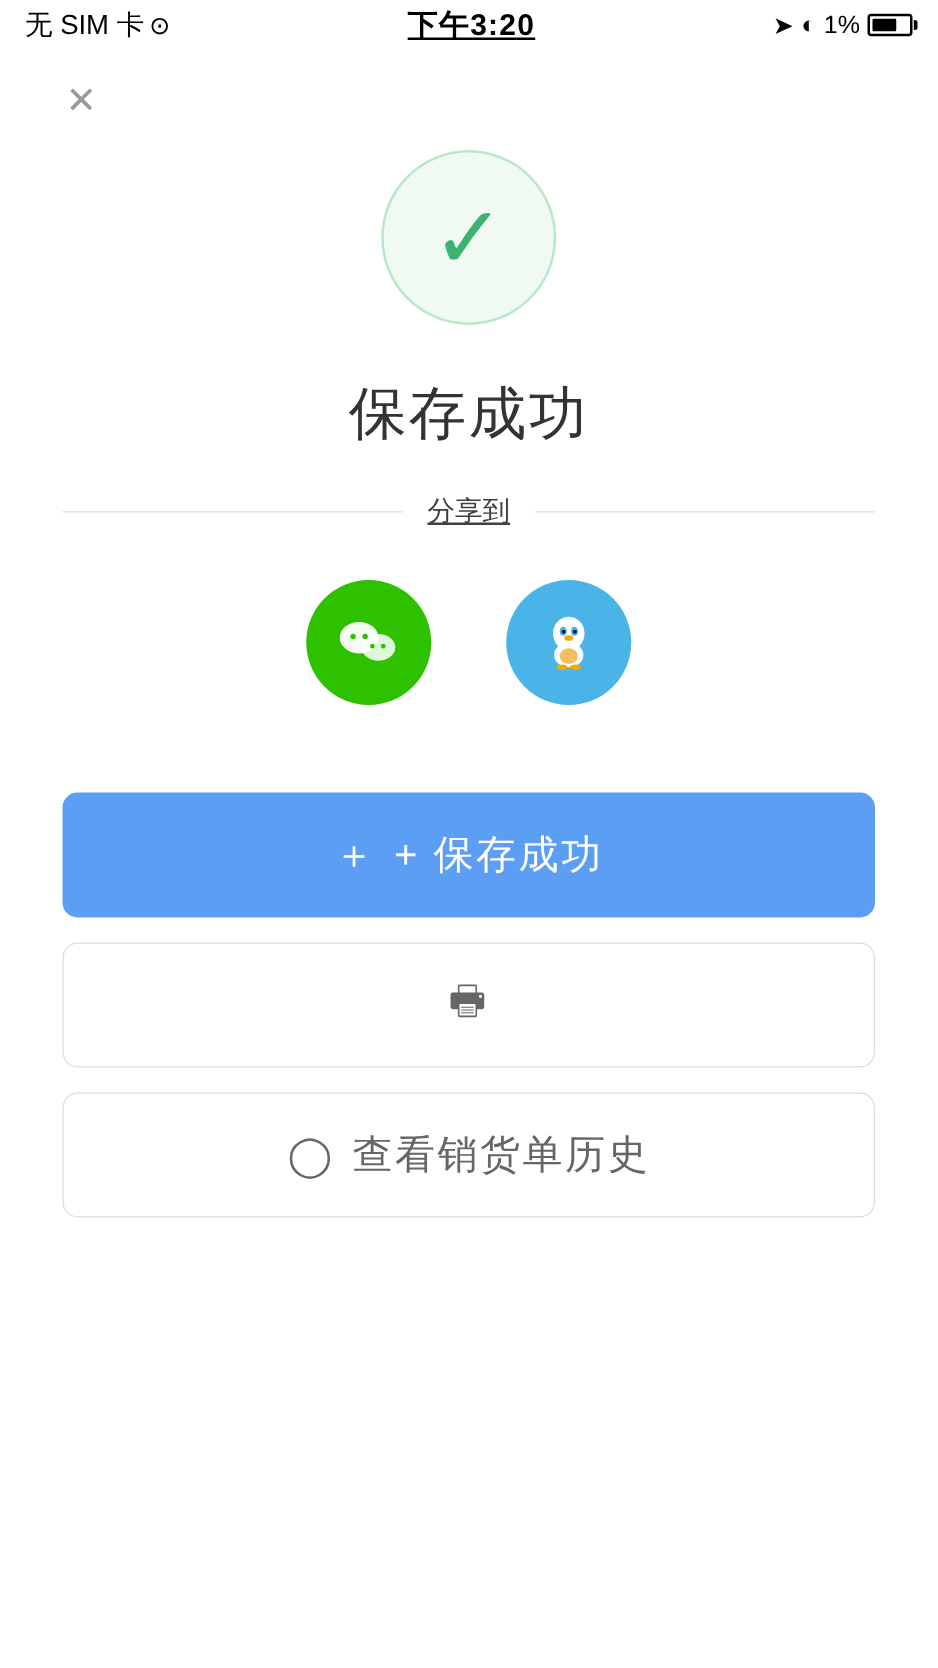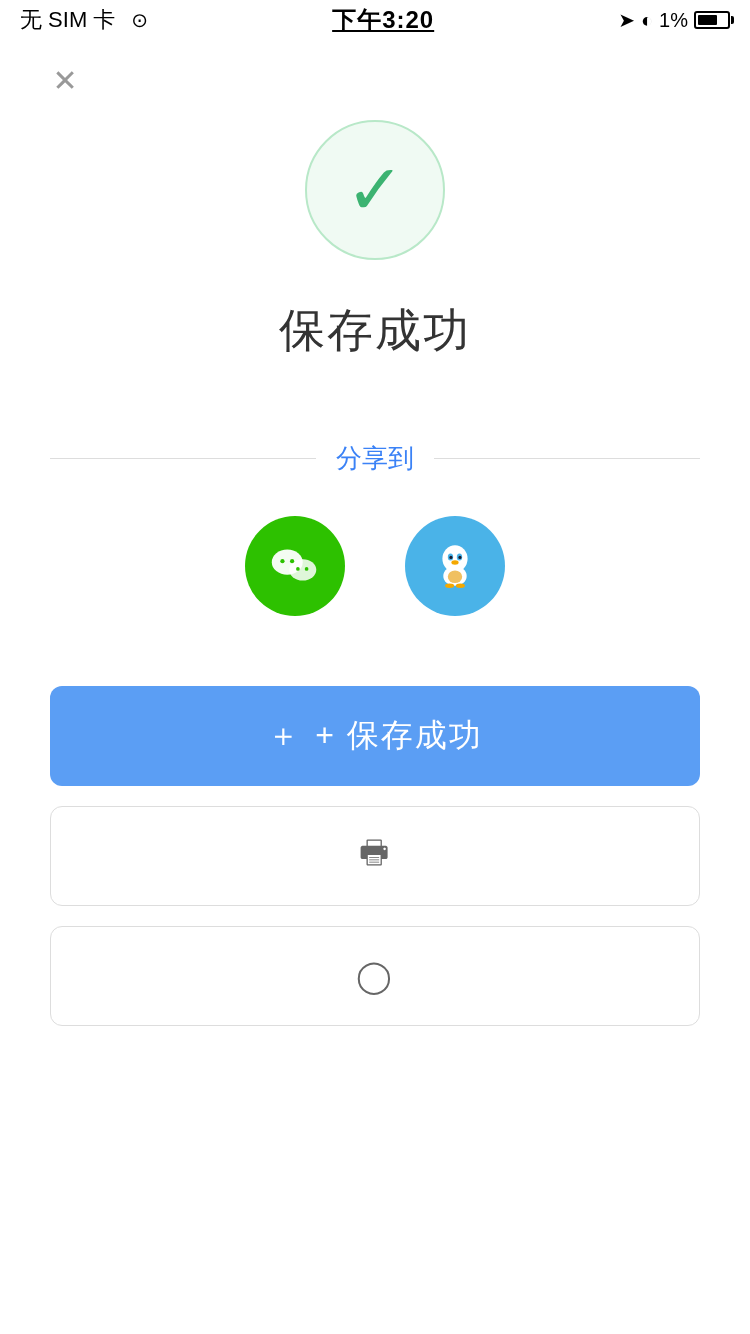--- a/index.html
+++ b/index.html
@@ -21,21 +21,21 @@
       display: flex;
       align-items: center;
       justify-content: space-between;
       padding: 0 20px;
       background: #fff;
     }
 
     .status-left {
       display: flex;
       align-items: center;
-      gap: 16px;
+      gap: 4px;
       font-size: 22px;
       color: #000;
       font-weight: 500;
     }
 
     .wifi-icon {
       font-size: 20px;
     }
 
     .status-center {
@@ -134,43 +134,44 @@
       font-size: 70px;
       color: #3cb371;
       line-height: 1;
     }
 
     
     .success-title {
       font-size: 46px;
       color: #333;
       font-weight: 400;
-      margin-bottom: 79px;
+      margin-bottom: 32px;
       letter-spacing: 2px;
     }
 
     
     .share-divider {
       width: 100%;
       display: flex;
       align-items: center;
       padding: 0 50px;
       margin-bottom: 40px;
     }
 
     .divider-line {
       flex: 1;
       height: 1px;
       background: #ddd;
     }
 
     .divider-text {
-      font-size: 26px;
-      color: #3b82f6;
+      font-size: 22px;
+      color: #404040;
       padding: 0 20px;
+      text-decoration: underline;
     }
 
     
     .share-icons {
       display: flex;
       gap: 60px;
       margin-bottom: 70px;
     }
 
     .share-icon-btn {
@@ -344,17 +345,18 @@
       <span class="btn-icon">＋</span>
       <span>+ 保存成功</span>
     </button>
 
     <button class="btn-secondary">
       <span class="btn-icon-gray">🖶</span>
     </button>
 
     <button class="btn-secondary">
       <span class="btn-icon-gray">◯</span>
+      <span>查看销货单历史</span>
     </button>
 
   </div>
 
 </div>
 
 </body></html>

